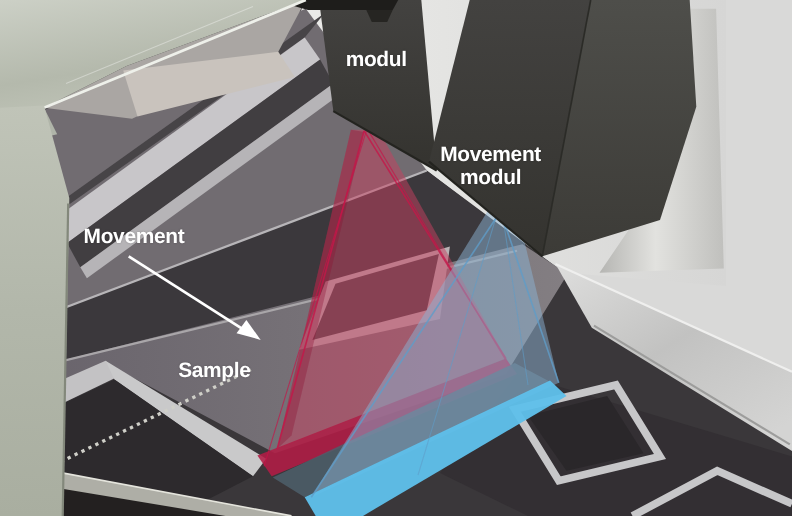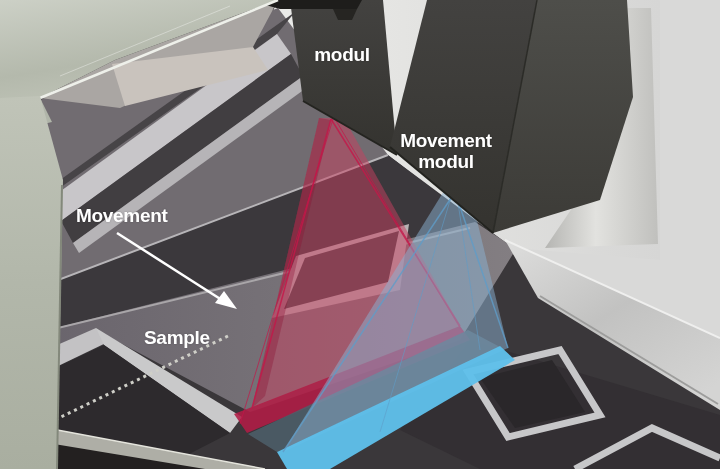--- a/index.html
+++ b/index.html
@@ -160,14 +160,14 @@
     <span>modul</span>
   </div>
 
   <div class="label" style="left:386px;top:130px;width:120px;">
     <span>Movement</span>
     <span>modul</span>
   </div>
 
   <div class="label left" style="left:76px;top:205px;">Movement</div>
 
-  <div class="label left" style="left:144px;top:327px;">Sample</div>
+  <div class="label left" style="left:162px;top:327px;">Sample</div>
 </div>
 
 </body></html>

